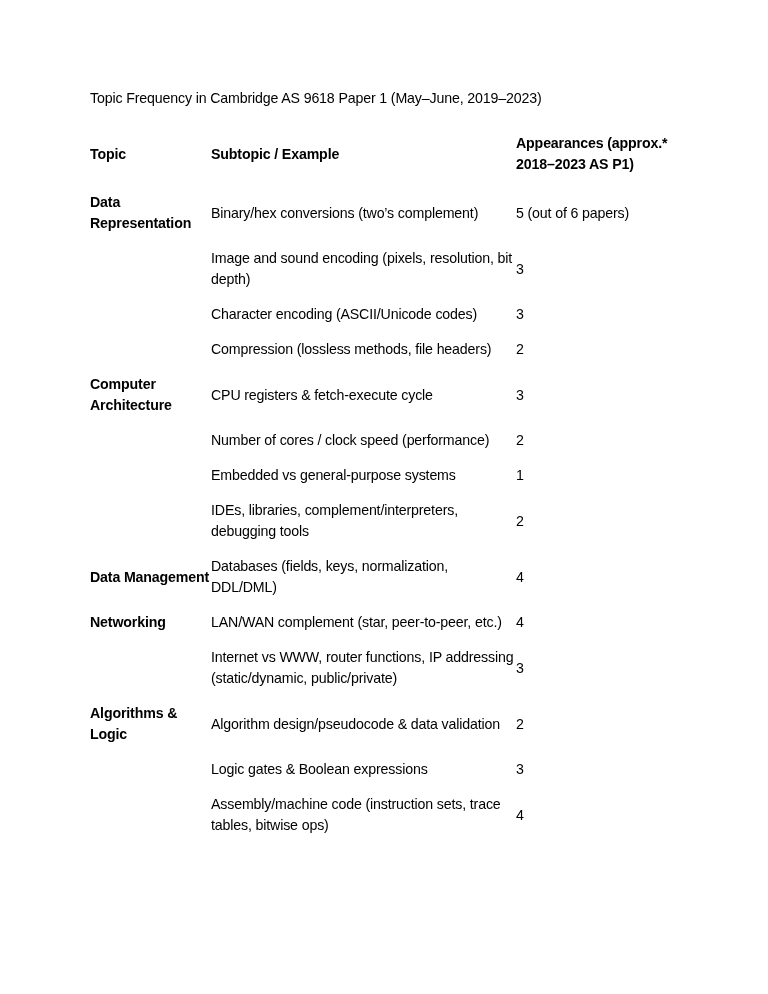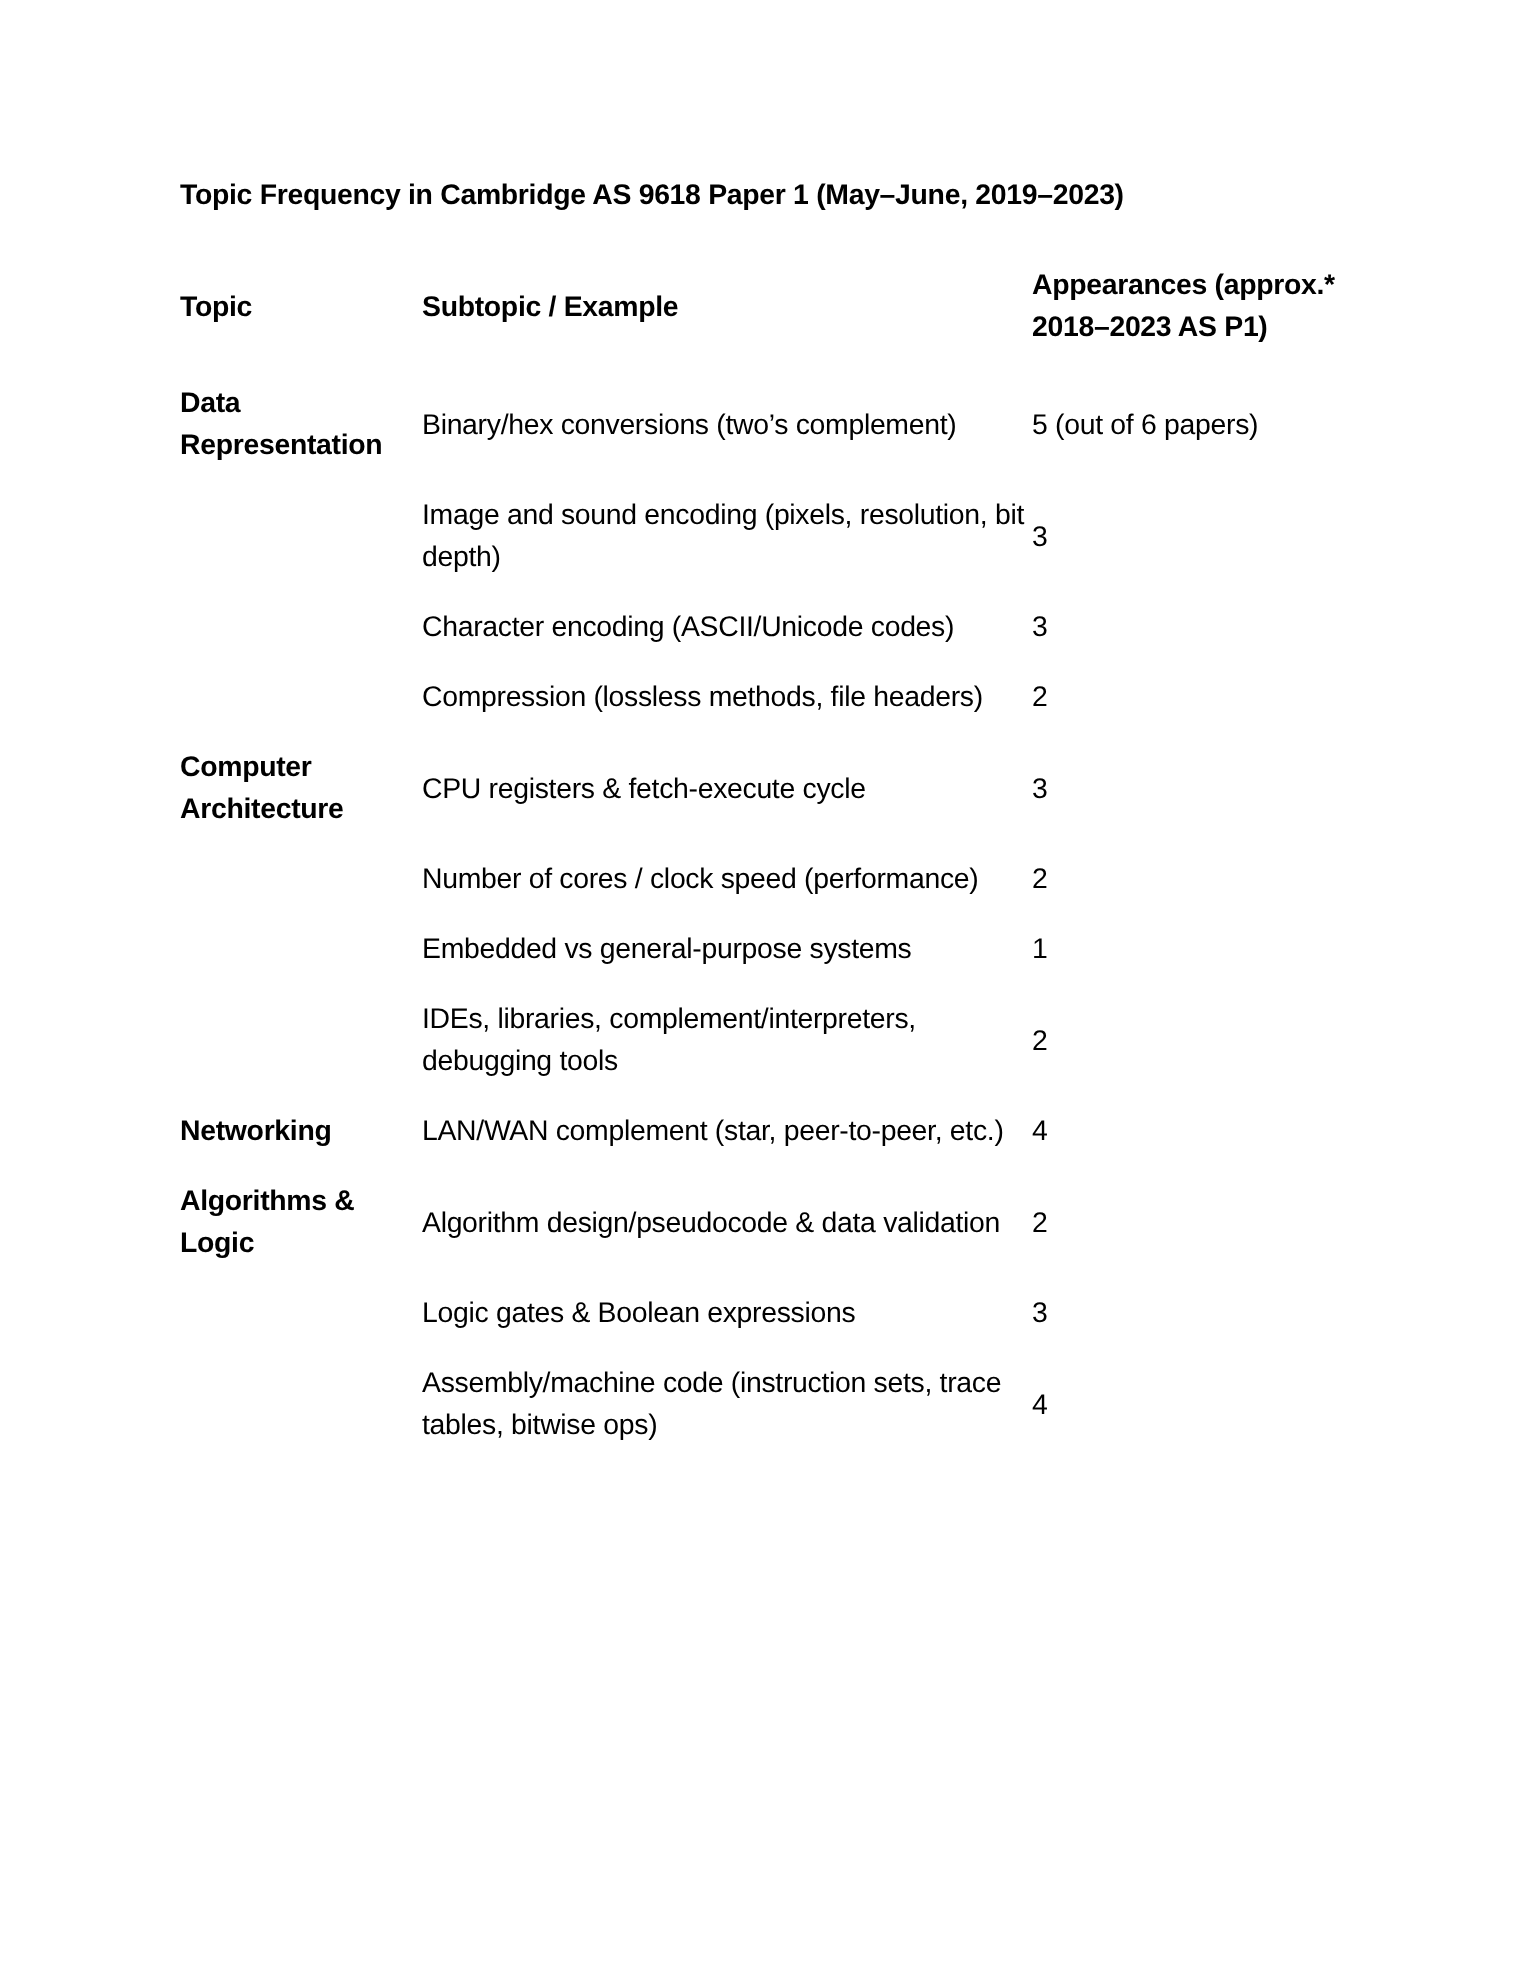--- a/index.html
+++ b/index.html
@@ -2,21 +2,21 @@
 <html><head>
   <meta charset="utf-8">
   <style>
     html, body { margin: 0; padding: 0; background: #ffffff; }
     body {
       width: 768px; height: 994px; position: relative; overflow: hidden;
       font-family: "Liberation Sans", sans-serif; color: #000;
       font-size: 14.2px; line-height: 21px;
     }
     .page { position: absolute; left: 90px; top: 87px; width: 620px; }
-    .title { font-weight: bold; margin: 0; height: 22px; line-height: 22px; letter-spacing: -0.15px; }
+    .title { font-weight: normal; margin: 0; height: 22px; line-height: 22px; letter-spacing: -0.15px; }
     table { border-collapse: collapse; margin-top: 14px; table-layout: fixed; }
     td, th { padding: 0; vertical-align: middle; text-align: left; letter-spacing: -0.15px; }
     th { font-weight: bold; }
     col.c1 { width: 121px; }
     col.c2 { width: 305px; }
     col.c3 { width: 190px; }
     .topic { font-weight: bold; }
     tr.hdr th { padding: 10px 0 10px 0; }
     tr.row td { padding: 7px 0; }
     td.sub { padding-right: 0; }
@@ -74,23 +74,33 @@
     <td class="topic"></td>
     <td class="sub">Embedded vs general-purpose systems</td>
     <td class="app">1</td>
   </tr>
         <tr class="row">
     <td class="topic"></td>
     <td class="sub">IDEs, libraries, complement/interpreters, debugging tools</td>
     <td class="app">2</td>
   </tr>
         <tr class="row">
+    <td class="topic">Data Management</td>
+    <td class="sub">Databases (fields, keys, normalization, DDL/DML)</td>
+    <td class="app">4</td>
+  </tr>
+        <tr class="row">
     <td class="topic">Networking</td>
     <td class="sub">LAN/WAN complement (star, peer-to-peer, etc.)</td>
     <td class="app">4</td>
+  </tr>
+        <tr class="row">
+    <td class="topic"></td>
+    <td class="sub">Internet vs WWW, router functions, IP addressing (static/dynamic, public/private)</td>
+    <td class="app">3</td>
   </tr>
         <tr class="row">
     <td class="topic">Algorithms &amp; Logic</td>
     <td class="sub">Algorithm design/pseudocode &amp; data validation</td>
     <td class="app">2</td>
   </tr>
         <tr class="row">
     <td class="topic"></td>
     <td class="sub">Logic gates &amp; Boolean expressions</td>
     <td class="app">3</td>

